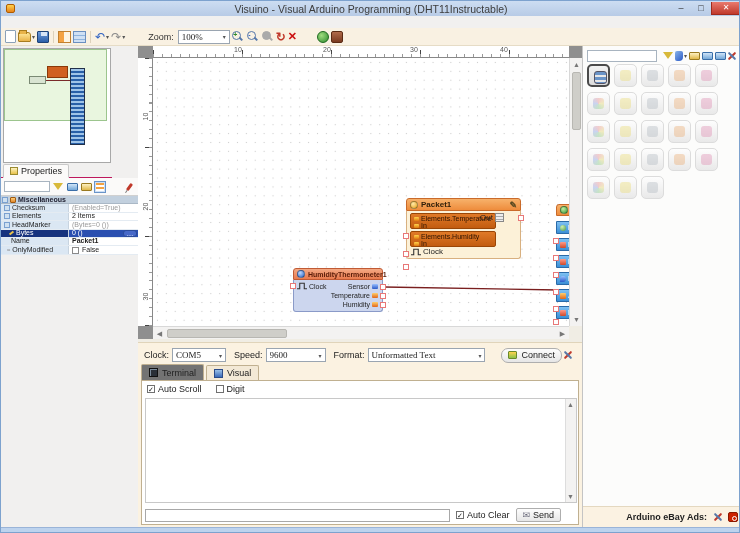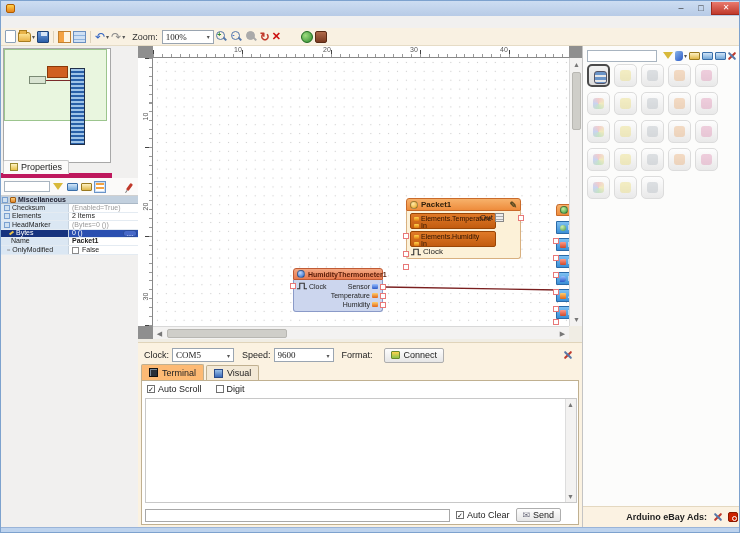--- a/index.html
+++ b/index.html
@@ -30,21 +30,21 @@
   .ic-page { width:11px; height:13px; background:#fff; border:1px solid #8aa0b8; border-radius:1px; }
   .ic-folder { width:13px; height:10px; background:linear-gradient(#ffe79a,#e8b34a); border:1px solid #a87c1e; border-radius:1px 3px 1px 1px; position:relative; }
   .ic-folder::before { content:""; position:absolute; left:0; top:-3px; width:6px; height:3px; background:#e8b34a; border:1px solid #a87c1e; border-bottom:none; }
   .ic-disk { width:12px; height:12px; background:linear-gradient(#6f9bd8,#2b5ea8); border:1px solid #1d4278; border-radius:1px; position:relative; }
   .ic-disk::before { content:""; position:absolute; left:3px; top:0; width:6px; height:4px; background:#d7e4f5; }
   .ic-panel1 { width:13px; height:12px; border:1px solid #c08030; background:linear-gradient(90deg,#f4a242 0 5px,#fdf4e2 5px); }
   .ic-panel2 { width:13px; height:12px; border:1px solid #6a8fc0;
     background:repeating-linear-gradient(#cfe0f4 0 3px,#8fb4dd 3px 4px); }
   .glyph-undo { color:#2f62c2; font-size:12px; }
   .glyph-redo { color:#8a8a8a; font-size:12px; }
-  .zoom-label { font-size:9px; color:#333; margin:0 4px 0 6px; }
+  .zoom-label { font-size:9px; color:#333; margin:0 4px 0 22px; }
   .combo { background:#fff; border:1px solid #9aa5b1; height:14px; display:flex; align-items:center;
     font-size:9px; color:#222; padding:0 3px; }
   .combo .val { flex:1; overflow:hidden; white-space:nowrap;font-family:Liberation Serif, serif; }
   .combo .caret { margin-left:4px; }
   .mag { position:relative; width:13px; height:13px; }
   .mag::before { content:""; position:absolute; left:1px; top:1px; width:7px; height:7px; border:1.5px solid #5577aa; border-radius:50%; }
   .mag::after { content:""; position:absolute; left:8px; top:8px; width:4px; height:1.5px; background:#5577aa; transform:rotate(45deg); }
   .mag .sign { position:absolute; left:2.5px; top:0.5px; font-size:7px; font-weight:bold; }
   .mag.plus .sign { color:#2e8b2e; }
   .mag.minus .sign { color:#2f62c2; }
@@ -56,21 +56,21 @@
 
   
   .left-panel { position:absolute; left:0; top:45px; width:137px; height:481px; background:#f1f0ef; }
   .minimap { position:absolute; left:2px; top:2px; width:108px; height:115px; background:#fff; border:1px solid #a8a8a8; }
   .mm-view { position:absolute; left:0; top:0; width:103px; height:72px; background:#e9f6df; border:1px solid #9cc58e; }
   .mm-packet { position:absolute; left:43px; top:17px; width:21px; height:12px; background:#d06020; border:1px solid #8a3808; }
   .mm-humid { position:absolute; left:25px; top:27px; width:17px; height:8px; background:#d9e4d2; border:1px solid #7a8a74; }
   .mm-wire { position:absolute; left:42px; top:31px; width:25px; height:1px; background:#7a2a2a; }
   .mm-arduino { position:absolute; left:66px; top:19px; width:15px; height:77px; border:1px solid #20304a;
     background:repeating-linear-gradient(#9fc4e8 0 2px,#2860a8 2px 4px); }
-  .prop-tab-row { position:absolute; left:0; top:118px; width:111px; height:14px; border-bottom:5px solid #be185d; }
+  .prop-tab-row { position:absolute; left:0; top:118px; width:111px; height:14px; border-bottom:1px solid #be185d; }
   .prop-tab { position:absolute; left:2px; bottom:-1px; height:14px; background:#fbfaf9; border:1px solid #c8c8c8;
     border-bottom:1px solid #fbfaf9; border-radius:2px 2px 0 0; display:flex; align-items:center; padding:0 6px; font-size:9px; color:#222; }
   .prop-tab-ic { width:8px; height:8px; margin-right:3px; background:linear-gradient(#fdf2c0,#e8c24a); border:1px solid #9a8a30; }
   .prop-toolbar { position:absolute; left:0; top:132px; width:137px; height:17px; background:#fbfaf9;
     display:flex; align-items:center; padding:0 3px; }
   .prop-search { width:46px; height:11px; border:1px solid #a8b4c0; font-size:8px; padding:0 2px; }
   .pt-ic { width:12px; height:12px; margin-left:2px; display:flex; align-items:center; justify-content:center; }
   .ic-funnel { width:0; height:0; border-left:5px solid transparent; border-right:5px solid transparent; border-top:7px solid #d8b93a; position:relative; }
   .ic-cat1 { width:11px; height:8px; background:linear-gradient(#cfe4f8,#74a8d8); border:1px solid #3a6ea8; border-radius:1px; }
   .ic-cat2 { width:11px; height:8px; background:linear-gradient(#fdf0c0,#e0b84a); border:1px solid #9a7a20; border-radius:1px; }
@@ -200,21 +200,21 @@
   .bp-row1 { position:absolute; left:0; top:3px; width:444px; height:18px; display:flex; align-items:center; padding-left:6px; font-size:9px; color:#222; }
   .bp-row1 .lbl { margin-right:3px; }
   .bp-row1 .combo { margin-right:8px; }
   .btn { height:15px; display:flex; align-items:center; padding:0 6px; font-size:9px; color:#222;
     background:linear-gradient(#fdfdfd,#e6e6e6); border:1px solid #aeaeae; border-radius:2px; }
   .ic-connect { width:9px; height:8px; margin-right:4px; background:linear-gradient(#ffd24d,#8ac24a); border:1px solid #6a8a2a; border-radius:1px; }
   .bp-tools { margin-left:auto; margin-right:8px; }
   .bp-tabs { position:absolute; left:3px; top:22px; height:15px; display:flex; align-items:flex-end; }
   .bp-tab { height:15px; display:flex; align-items:center; padding:0 7px; font-size:9px; color:#222;
     border:1px solid #c0b090; border-bottom:none; border-radius:2px 2px 0 0; background:#f3e9d6; margin-right:2px; }
-  .bp-tab.active { background:#fdba74; height:16px; position:relative; z-index:2; }
+  .bp-tab.active { background:#737373; height:16px; position:relative; z-index:2; }
   .tab-ic { width:9px; height:9px; margin-right:4px; }
   .tab-ic.term { background:#2a3038; border:1px solid #111; box-shadow:inset 1px 1px 0 #7a8a9a; }
   .tab-ic.scope { background:linear-gradient(#9ac0e8,#3a6ab8); border:1px solid #2a4a88; }
   .bp-content { position:absolute; left:3px; top:37px; width:438px; height:145px; background:#fff; border:1px solid #c0b090; }
   .cb-row { position:absolute; left:5px; top:3px; display:flex; align-items:center; font-size:9px; color:#222; }
   .cb { width:8px; height:8px; border:1px solid #707070; background:#fff; margin-right:3px; display:flex; align-items:center; justify-content:center; font-size:7px; color:#222; line-height:7px; }
   .cb-lbl { margin-right:14px; }
   .term-out { position:absolute; left:3px; top:17px; width:432px; height:105px; border:1px solid #c8c8c8; background:#fff; }
   .term-out .sb { position:absolute; right:0; top:0; width:11px; height:100%; background:#f3f2f1; border-left:1px solid #ddd; }
   .term-out .sb .sb-btn { width:11px; height:11px; }
@@ -225,20 +225,21 @@
 
   .bottom-strip { position:absolute; left:0; top:526px; width:740px; height:7px; background:#bdd3ee; border-top:1px solid #9ab4d8; }
 </style>
 </head>
 <body>
 
 <div id="win">
 
   <div class="titlebar">
     <span class="app-icon"></span>
+    <span class="title-text">Visuino - Visual Arduino Programming (DHT11Instructable)</span>
     <span class="win-btns">
       <span class="win-btn">–</span>
       <span class="win-btn">□</span>
       <span class="win-btn close">✕</span>
     </span>
   </div>
 
 
   <div class="toolbar">
     <span class="tb-ic">
@@ -577,31 +578,35 @@
     <div class="ads-bar">
       <span class="ads-label">Arduino eBay Ads:</span>
       <span class="ic-tools"></span>
       <span class="ads-close"></span>
     </div>
   </div>
 
   <div class="bottom-panel">
     <div class="bp-row1">
       <span class="lbl">Clock:</span>
-      <span class="combo" style="width:62px;">
+      <span class="combo" style="width:54px;">
         <span class="val">COM5</span>
         <span class="caret">▾</span>
       </span>
       <span class="lbl">Speed:</span>
       <span class="combo" style="width:60px;">
         <span class="val">9600</span>
         <span class="caret">▾</span>
       </span>
       <span class="lbl">Format:</span>
-      <span class="btn" style="margin-left:8px;">
+      <span class="combo" style="width:118px;">
+        <span class="val">Unformatted Text</span>
+        <span class="caret">▾</span>
+      </span>
+      <span class="btn" style="margin-left:8px;border-radius:7px;">
         <span class="ic-connect"></span>
         <span>Connect</span>
       </span>
       <span class="ic-tools bp-tools"></span>
     </div>
     <div class="bp-tabs">
       <span class="bp-tab active">
         <span class="tab-ic term"></span>
         <span>Terminal</span>
       </span>

